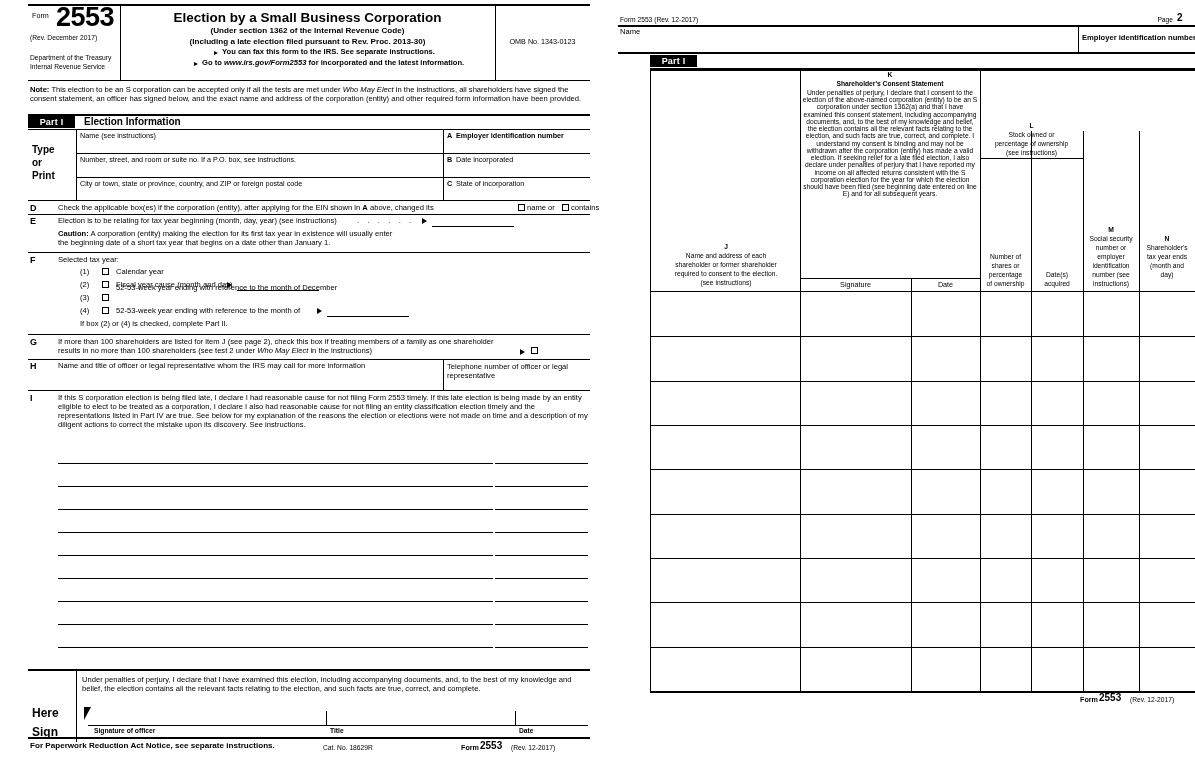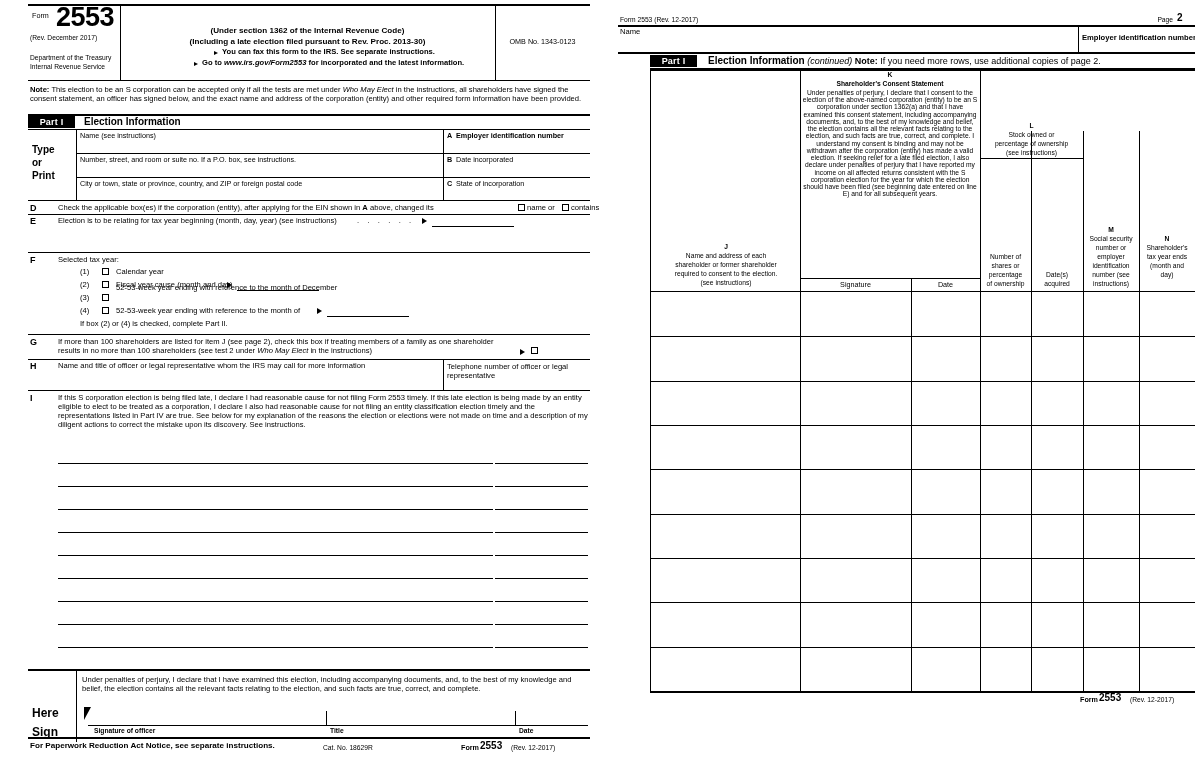--- a/index.html
+++ b/index.html
@@ -82,20 +82,21 @@
 
     <div class="t f7" style="left:4px;top:12px;">Form</div>
     <div class="t f27 b" style="left:28px;top:2px;">2553</div>
     <div class="t f65" style="left:2px;top:34px;">(Rev. December 2017)</div>
     <div class="t f65" style="left:2px;top:54px;">Department of the Treasury</div>
     <div class="t f65" style="left:2px;top:63px;">Internal Revenue Service</div>
 
     <div class="ln vl" style="left:92px;top:5px;height:75px;"></div>
     <div class="ln vl" style="left:467px;top:5px;height:75px;"></div>
 
+    <div class="t f13 b c" style="left:92px;top:10px;width:375px;">Election by a Small Business Corporation</div>
     <div class="t f8 b c" style="left:92px;top:26px;width:375px;">(Under section 1362 of the Internal Revenue Code)</div>
     <div class="t f8 b c" style="left:92px;top:37px;width:375px;">(Including a late election filed pursuant to Rev. Proc. 2013-30)</div>
 
     <div class="arw-sm" style="left:186px;top:51px;"></div>
     <div class="t f75 b" style="left:194px;top:48px;">You can fax this form to the IRS. See separate instructions.</div>
 
     <div class="arw-sm" style="left:166px;top:62px;"></div>
     <div class="t f75 b" style="left:174px;top:59px;"><span>Go to </span><span class="bi">www.irs.gov/Form2553</span><span> for incorporated and the latest information.</span></div>
 
     <div class="t f7 c" style="left:467px;top:38px;width:95px;">OMB No. 1343-0123</div>
@@ -145,20 +146,21 @@
     <div class="t f75" style="left:543px;top:204px;">contains</div>
     <div class="ln hl" style="left:0;top:214px;width:562px;"></div>
 
     <div class="t f9 b" style="left:2px;top:216px;">E</div>
     <div class="t f75" style="left:30px;top:217px;">Election is to be relating for tax year beginning (month, day, year) (see instructions)</div>
     <div class="t f75 dots" style="left:329px;top:217px;">.   .   .   .   .   .</div>
     <div class="arw" style="left:394px;top:218px;"></div>
     <div class="ln hl" style="left:404px;top:226px;width:82px;"></div>
     <div class="bx" style="left:404px;top:216px;width:82px;height:10px;"></div>
 
+    <div class="tw f75" style="left:30px;top:229px;width:345px;"><span class="b">Caution:</span><span> A corporation (entity) making the election for its first tax year in existence will usually enter the beginning date of a short tax year that begins on a date other than January 1.</span></div>
     <div class="ln hl" style="left:0;top:252px;width:562px;"></div>
 
     <div class="t f9 b" style="left:2px;top:255px;">F</div>
     <div class="t f75" style="left:30px;top:256px;">Selected tax year:</div>
 
     <div class="t f75" style="left:52px;top:268px;">(1)</div>
     <div class="cb" style="left:74px;top:268px;"></div>
     <div class="t f75" style="left:88px;top:268px;">Calendar year</div>
 
     <div class="t f75" style="left:52px;top:281px;">(2)</div>
@@ -276,21 +278,20 @@
     <div class="ln hl2" style="left:0;top:25px;width:578px;"></div>
 
     <div class="t f75" style="left:2px;top:28px;">Name</div>
     <div class="bx" style="left:2px;top:38px;width:455px;height:12px;"></div>
     <div class="ln vl" style="left:460px;top:25px;height:27px;"></div>
     <div class="t f75 b" style="left:464px;top:34px;">Employer identification number</div>
     <div class="bx" style="left:464px;top:43px;width:110px;height:9px;"></div>
 
     <div class="ln hl2" style="left:0;top:52px;width:578px;"></div>
     <div class="part" style="left:32px;top:55px;width:47px;height:12px;line-height:12px;font-size:9px;">Part I</div>
-    <div class="t f10" style="left:90px;top:55px;"><span class="b">Election Information</span><span class="i" style="font-size:9px;"> <span>(continued)</span></span><span class="b" style="font-size:9px;"> <span>Note:</span></span><span style="font-size:9px;"> If you need more rows, use additional copies of page 2.</span></div>
     <div class="ln hl" style="left:32px;top:68px;width:546px;"></div>
 
     <div class="ln hl2" style="left:32px;top:69px;width:546px;"></div>
     <div class="ln vl" style="left:32px;top:69px;height:624px;"></div>
 
     <div class="ln hl2" style="left:32px;top:691px;width:546px;"></div>
 
     <div class="ln vl" style="left:182px;top:69px;height:624px;"></div>
     <div class="ln vl" style="left:362px;top:69px;height:624px;"></div>
     <div class="ln vl" style="left:413px;top:131px;height:562px;"></div>

